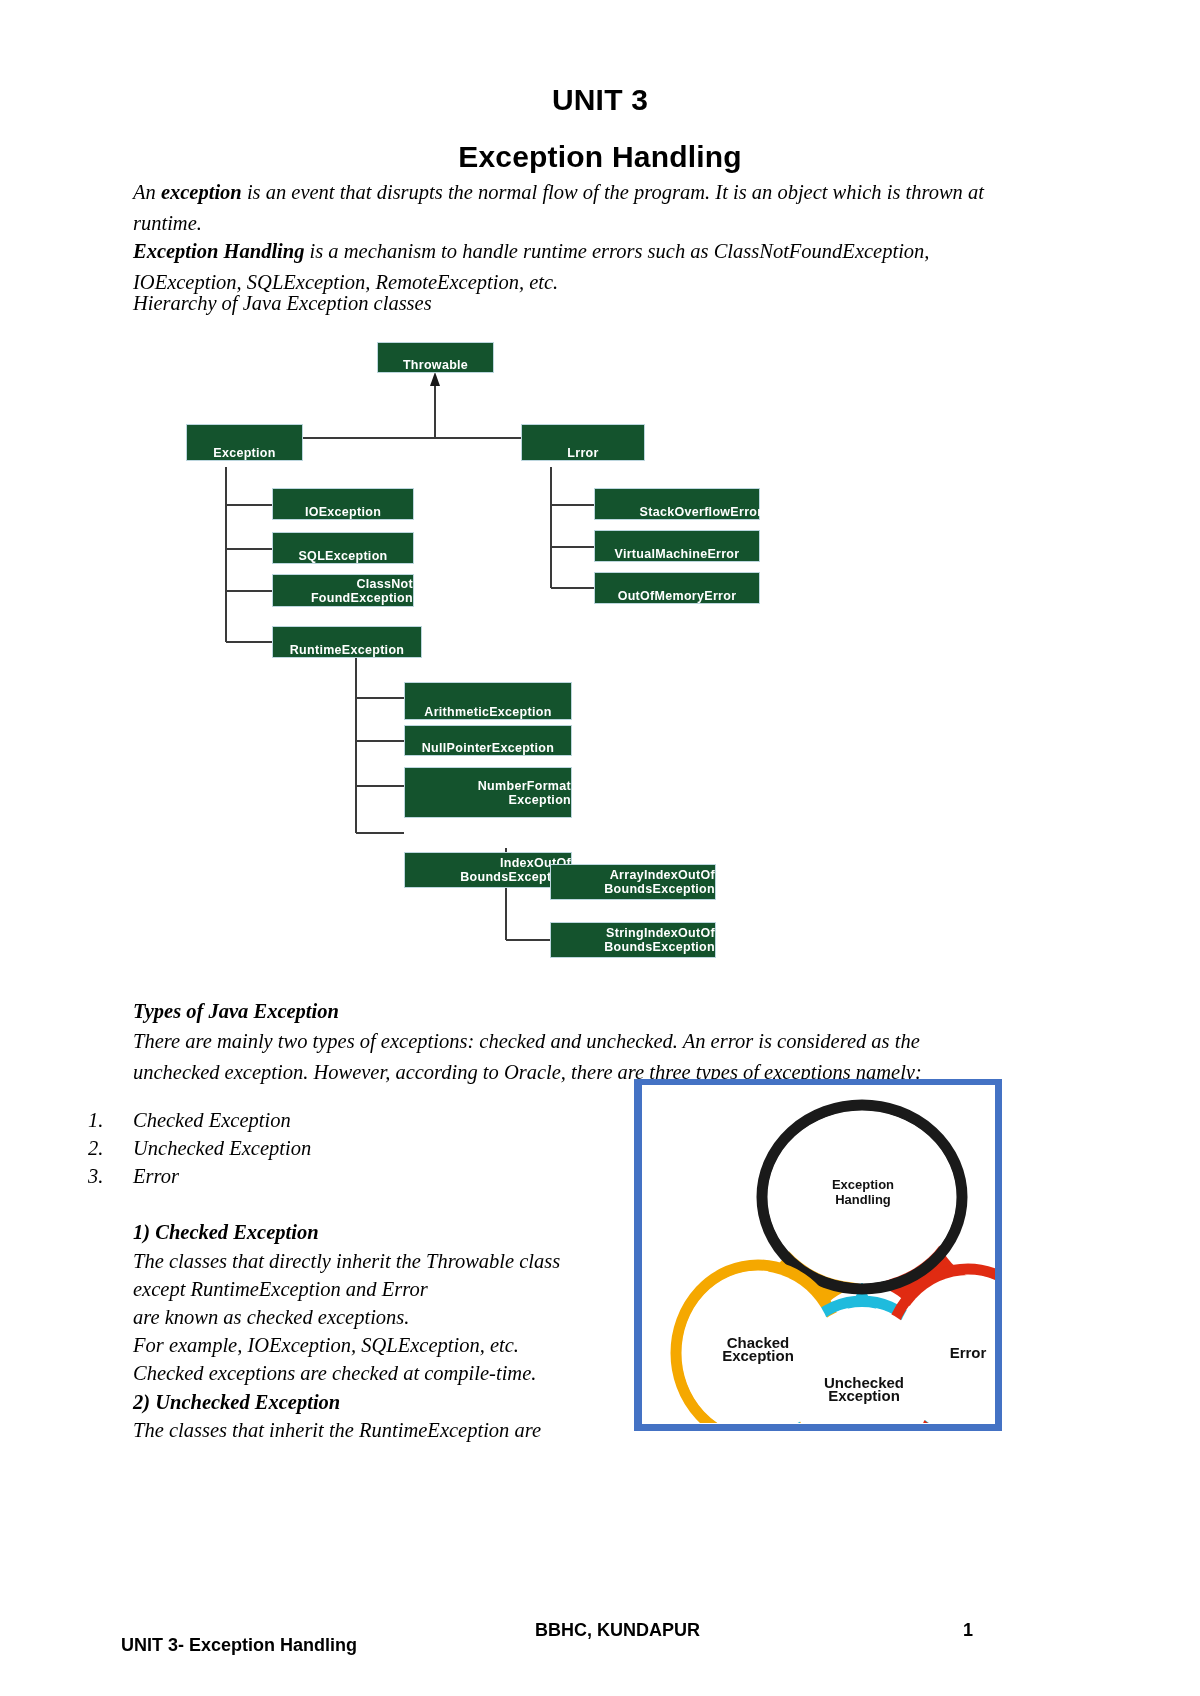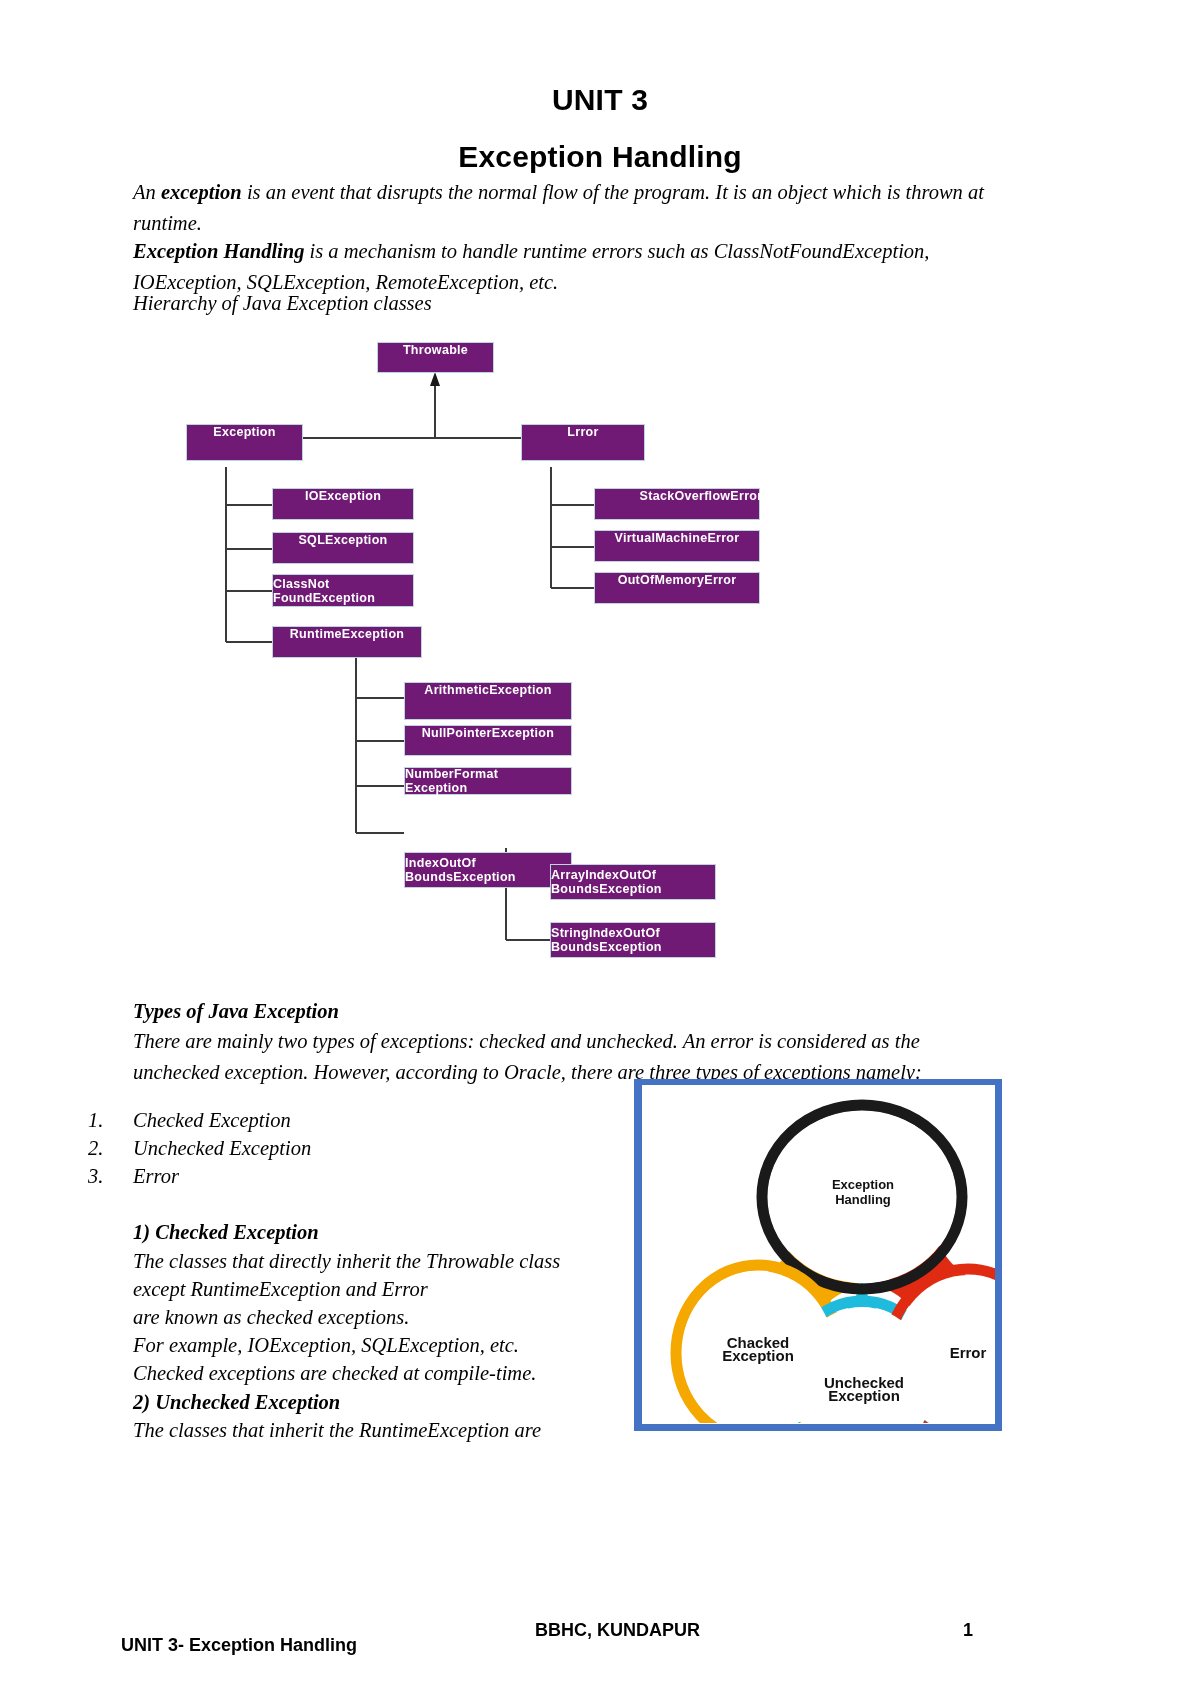--- a/index.html
+++ b/index.html
@@ -27,23 +27,23 @@
   .b{font-weight:bold;font-style:italic;}
 
   #p1{top:177px;}
   #p2{top:236px;}
   #p3{top:288px;}
 
   
   #hier{position:absolute;left:176px;top:336px;width:620px;height:630px;}
   #hier svg{position:absolute;left:0;top:0;}
   .node{
-    position:absolute;background:#701a75;color:#fff;
+    position:absolute;background:#14532d;color:#fff;
     font-size:12.5px;font-weight:bold;letter-spacing:.3px;
-    display:flex;align-items:flex-start;justify-content:center;text-align:center;
+    display:flex;align-items:flex-end;justify-content:center;text-align:center;
     line-height:14px;box-sizing:border-box;
     font-family:"Liberation Sans",sans-serif;
     border:1px solid #bcd6de;
   }
   .stack::before,.stack::after{
     content:"";position:absolute;background:#2a7490;border:1px solid #bcd6de;
     z-index:-1;
   }
   .stack::before{left:6px;top:6px;width:100%;height:100%;}
   .stack::after{left:12px;top:12px;width:100%;height:100%;}
@@ -167,21 +167,21 @@
     </div>
 
     <div class="node" style="left:228px;top:346px;width:168px;height:38px;">
       <span>ArithmeticException</span>
     </div>
 
     <div class="node" style="left:228px;top:389px;width:168px;height:31px;">
       <span>NullPointerException</span>
     </div>
 
-    <div class="node" style="left:228px;top:431px;width:168px;height:28px;flex-direction:column;">
+    <div class="node" style="left:228px;top:431px;width:168px;height:51px;flex-direction:column;">
       <span>NumberFormat</span>
       <span>Exception</span>
     </div>
 
     <div class="node" style="left:228px;top:476px;width:168px;height:36px;flex-direction:column;margin-top:40px;">
       <span>IndexOutOf</span>
       <span>BoundsException</span>
     </div>
 
     <div class="node" style="left:374px;top:528px;width:166px;height:36px;flex-direction:column;">

